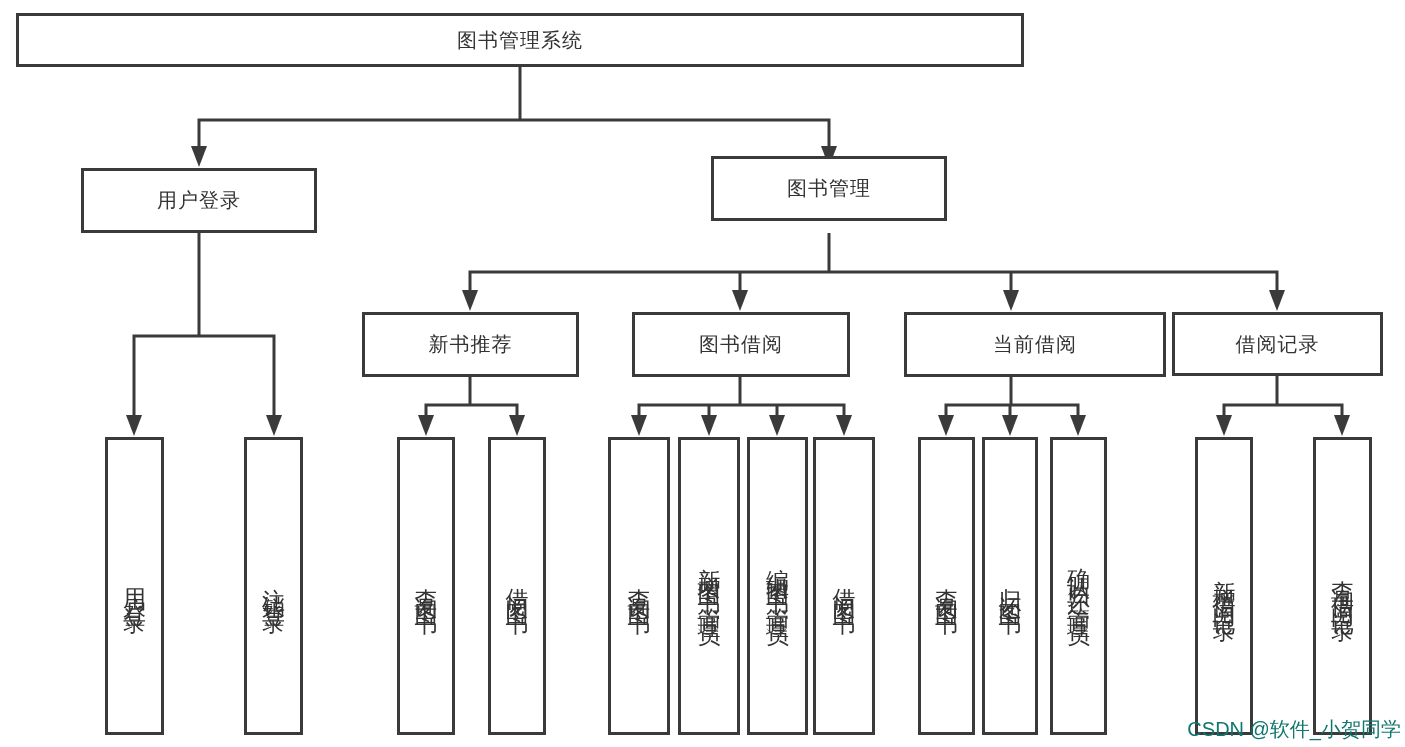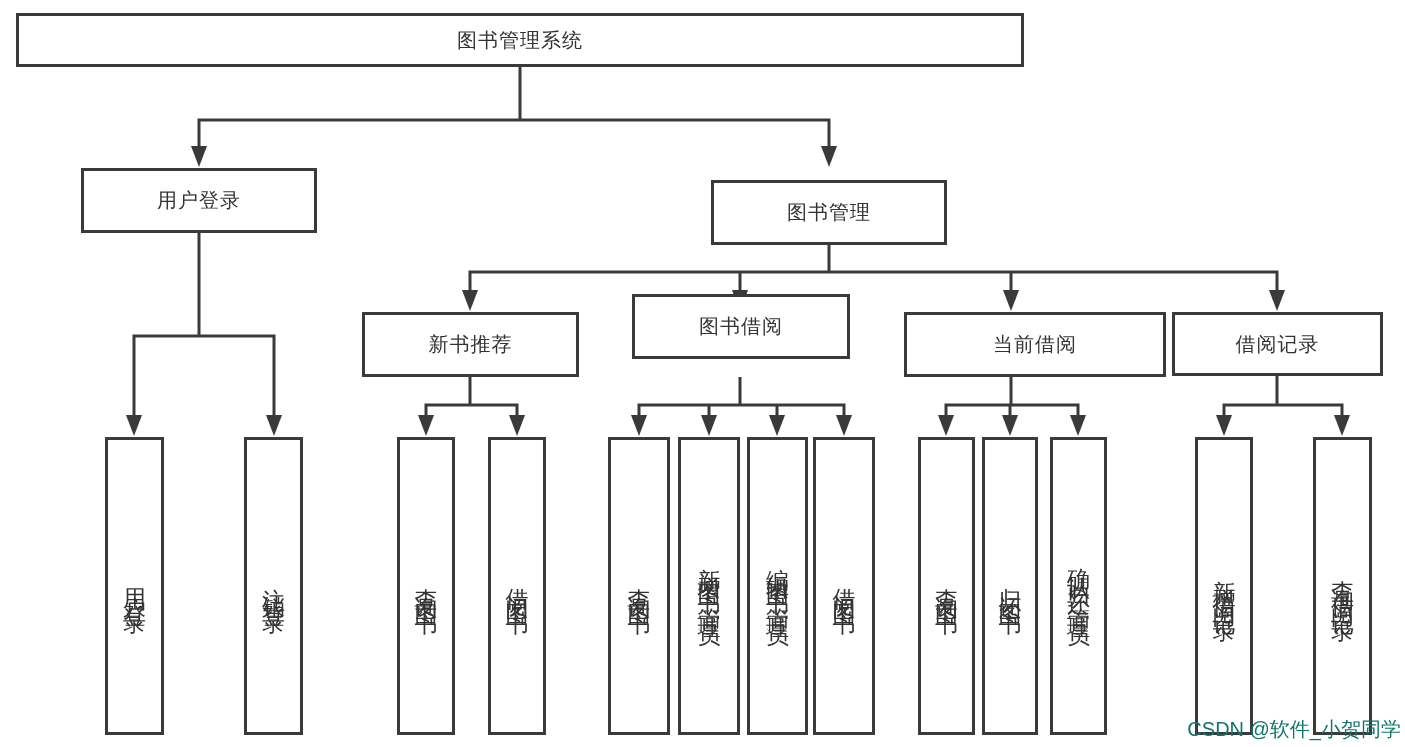--- a/index.html
+++ b/index.html
@@ -101,28 +101,28 @@
     </g>
   </svg>
 
   <div class="node" style="left:16px; top:13px; width:1008px; height:54px;">
     <span class="lbl">图书管理系统</span>
   </div>
 
   <div class="node" style="left:81px; top:168px; width:236px; height:65px;">
     <span class="lbl">用户登录</span>
   </div>
-  <div class="node" style="left:711px; top:180px; width:236px; height:65px;">
+  <div class="node" style="left:711px; top:156px; width:236px; height:65px;">
     <span class="lbl">图书管理</span>
   </div>
 
   <div class="node" style="left:362px; top:312px; width:217px; height:65px;">
     <span class="lbl">新书推荐</span>
   </div>
-  <div class="node" style="left:632px; top:294px; width:218px; height:65px;">
+  <div class="node" style="left:632px; top:312px; width:218px; height:65px;">
     <span class="lbl">图书借阅</span>
   </div>
   <div class="node" style="left:904px; top:312px; width:262px; height:65px;">
     <span class="lbl">当前借阅</span>
   </div>
   <div class="node" style="left:1172px; top:312px; width:211px; height:64px;">
     <span class="lbl">借阅记录</span>
   </div>
 
   <div class="node leaf" style="left:105px; top:437px; width:59px; height:298px;">

